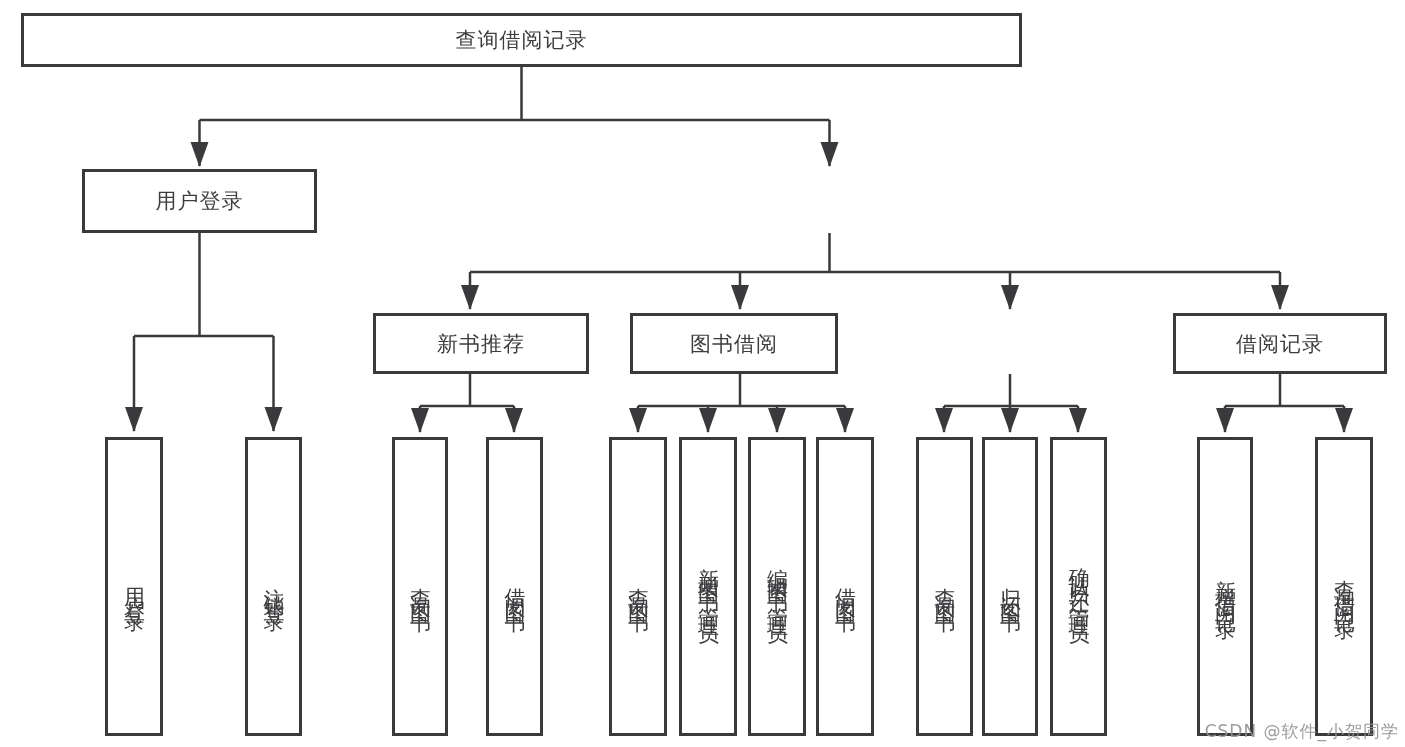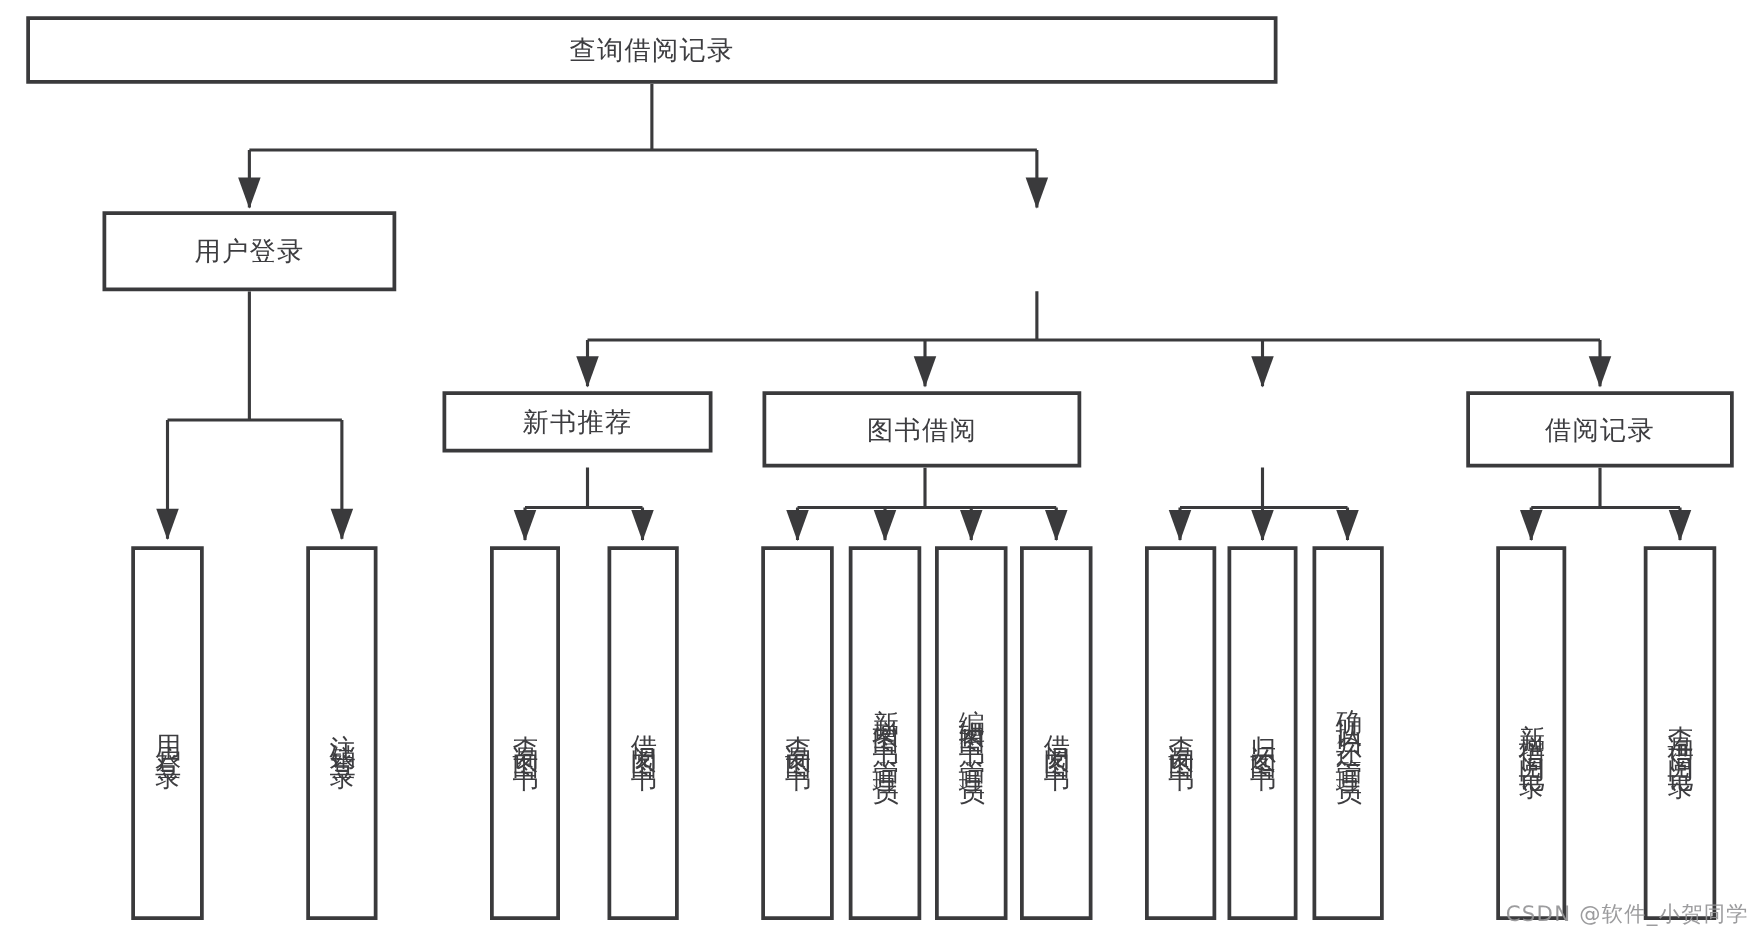--- a/index.html
+++ b/index.html
@@ -94,24 +94,24 @@
   </svg>
 
   <div class="box hbox" style="left:21px;top:13px;width:1001px;height:54px">
     <span>查询借阅记录</span>
   </div>
 
   <div class="box hbox" style="left:82px;top:169px;width:235px;height:64px">
     <span>用户登录</span>
   </div>
 
-  <div class="box hbox" style="left:354px;top:313px;width:216px;height:49px">
+  <div class="box hbox" style="left:373px;top:313px;width:216px;height:61px">
     <span>新书推荐</span>
   </div>
-  <div class="box hbox" style="left:610px;top:313px;width:255px;height:61px">
+  <div class="box hbox" style="left:630px;top:313px;width:208px;height:61px">
     <span>图书借阅</span>
   </div>
   <div class="box hbox" style="left:1173px;top:313px;width:214px;height:61px">
     <span>借阅记录</span>
   </div>
 
   <div class="box vbox" style="left:105px;top:437px;width:58px;height:299px">
     <span class="vtext">用户登录</span>
   </div>
   <div class="box vbox" style="left:245px;top:437px;width:57px;height:299px">

